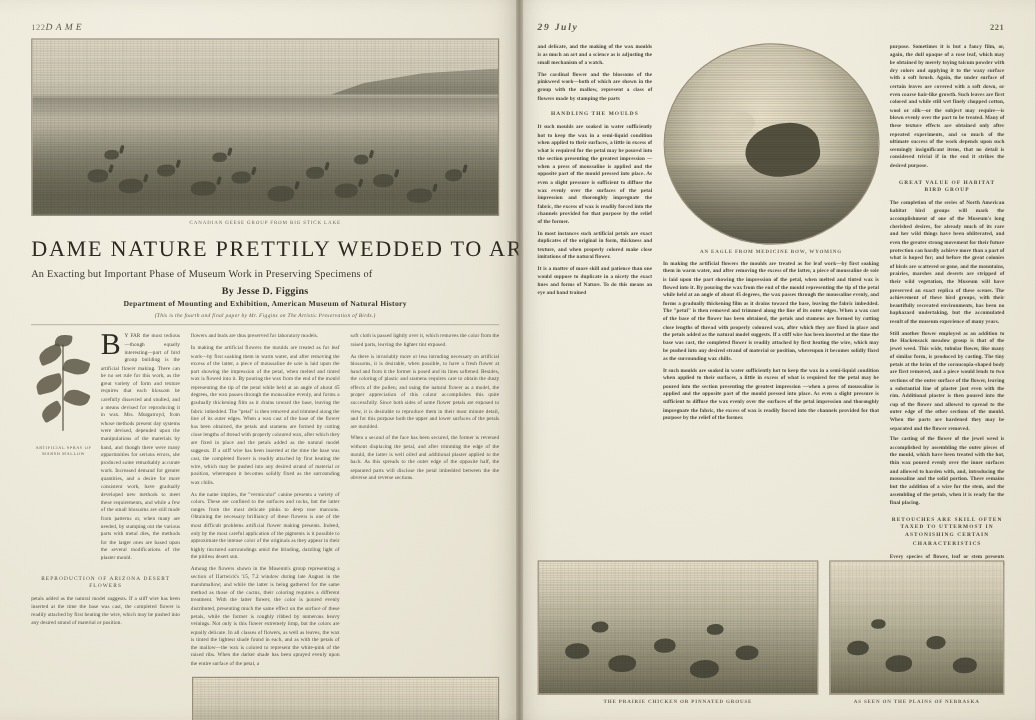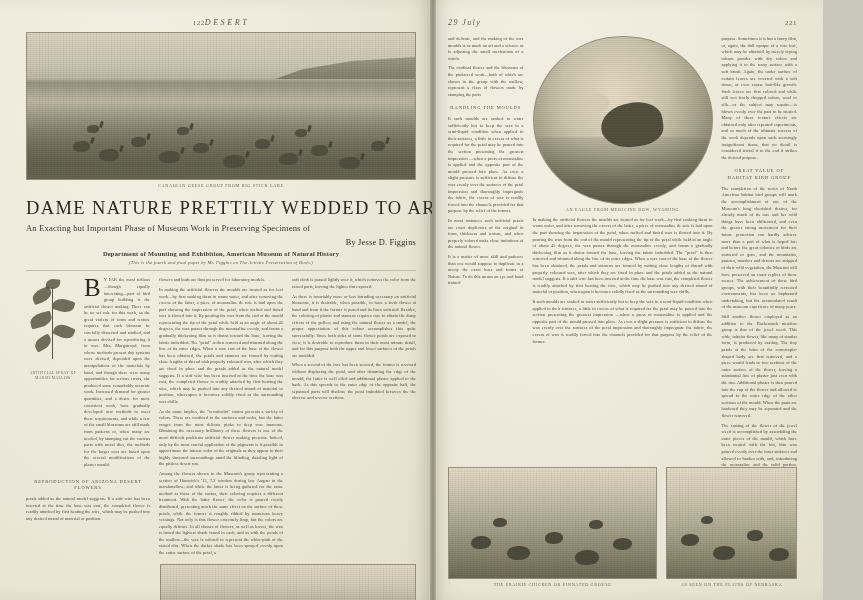--- a/index.html
+++ b/index.html
@@ -12,31 +12,31 @@
   }
   .spread { position: relative; width:863px; height:600px; display:flex; }
 
   .page {
     position: relative;
     height: 600px;
     background:
       radial-gradient(ellipse at 30% 20%, #f2efe2 0%, #ece8d9 55%, #e4dfcd 100%);
   }
   .page-left  { width: 432px; padding: 18px 16px 8px 26px; box-shadow: inset -14px 0 22px -14px rgba(90,80,60,.45); }
-  .page-right { width: 391px; padding: 18px 26px 8px 16px; box-shadow: inset 14px 0 22px -14px rgba(90,80,60,.45); }
+  .page-right { width: 431px; padding: 18px 26px 8px 16px; box-shadow: inset 14px 0 22px -14px rgba(90,80,60,.45); font-weight: bold; }
 
   .gutter {
     position:absolute; left:430px; top:0; width:6px; height:600px;
     background: linear-gradient(90deg, rgba(120,110,88,.30), rgba(70,62,46,.42), rgba(120,110,88,.30));
     z-index: 6; pointer-events:none;
   }
 
   
   .runhead { display:flex; align-items:baseline; height:14px; font-size:7px; letter-spacing:1.2px; color:#6a6454; }
-  .runhead.left  { justify-content:center; }
+  .runhead.left  { justify-content:flex-start; }
   .runhead.right { justify-content:space-between; }
   .folio { font-family:"Liberation Serif", serif; font-size:7px; letter-spacing:.5px; color:#6f6857; }
   .magname { font-style:italic; letter-spacing:2.6px; font-size:8px; color:#5f5949; }
   .issue { font-style:italic; letter-spacing:1.4px; font-size:8px; color:#5f5949; }
 
   
   .photo { position:relative; overflow:hidden; border:1px solid #8e8878;
            filter: sepia(.28) contrast(.92) brightness(1.0); }
   .photo::after{
     content:""; position:absolute; inset:0;
@@ -95,21 +95,21 @@
     position:relative;}
   .sm-bird{ position:absolute; background:#3d3e2f; border-radius:50% 44% 48% 42%; opacity:.92;}
 
   
   .headline {
     text-align:center; font-size:18.5px; letter-spacing:1.4px; color:#2c2a22;
     margin:9px 0 3px; font-weight:400; font-family:"Liberation Serif", serif;
     white-space:nowrap;
   }
   .deck { font-size:8.6px; line-height:1.45; color:#3a382e; letter-spacing:.15px; }
-  .byline { text-align:right; font-size:8.4px; font-weight:normal; color:#2e2c24; margin-top:4px; letter-spacing:.2px;}
+  .byline { text-align:center; font-size:8.4px; font-weight:bold; color:#2e2c24; margin-top:4px; letter-spacing:.2px;}
   .affil { text-align:center; font-size:6.4px; font-weight:bold; color:#3a382e; margin-top:3px; letter-spacing:.25px;}
   .note  { text-align:center; font-size:4.6px; font-style:italic; color:#5d5748; margin-top:3px; letter-spacing:.25px;}
 
   .rule { height:1px; background:#9b9585; margin:5px auto 6px; width:100%; opacity:.55; }
 
   
   .cols { display:flex; gap:9px; }
   .col { flex:1; }
   p.body {
     margin:0 0 3px; font-size:4.35px; line-height:1.52; color:#4a4639;
@@ -132,21 +132,21 @@
 </style>
 </head>
 <body>
 
 <div class="spread">
 
   <div class="page page-left">
 
     <div class="runhead left">
       <span class="folio">122</span>
-      <span class="magname">DESERT</span>
+      <span class="magname">DAME</span>
     </div>
 
     <div class="photo hero">
       <div class="hill-r"></div>
       <div class="shore"></div>
       <div class="photo-inner-figs">
         <div class="goose" style="left:46px;  top:108px; width:17px; height:11px;"></div>
         <div class="goose" style="left:72px;  top:116px; width:20px; height:12px;"></div>
         <div class="goose" style="left:104px; top:104px; width:15px; height:10px;"></div>
         <div class="goose" style="left:132px; top:118px; width:21px; height:12px;"></div>

